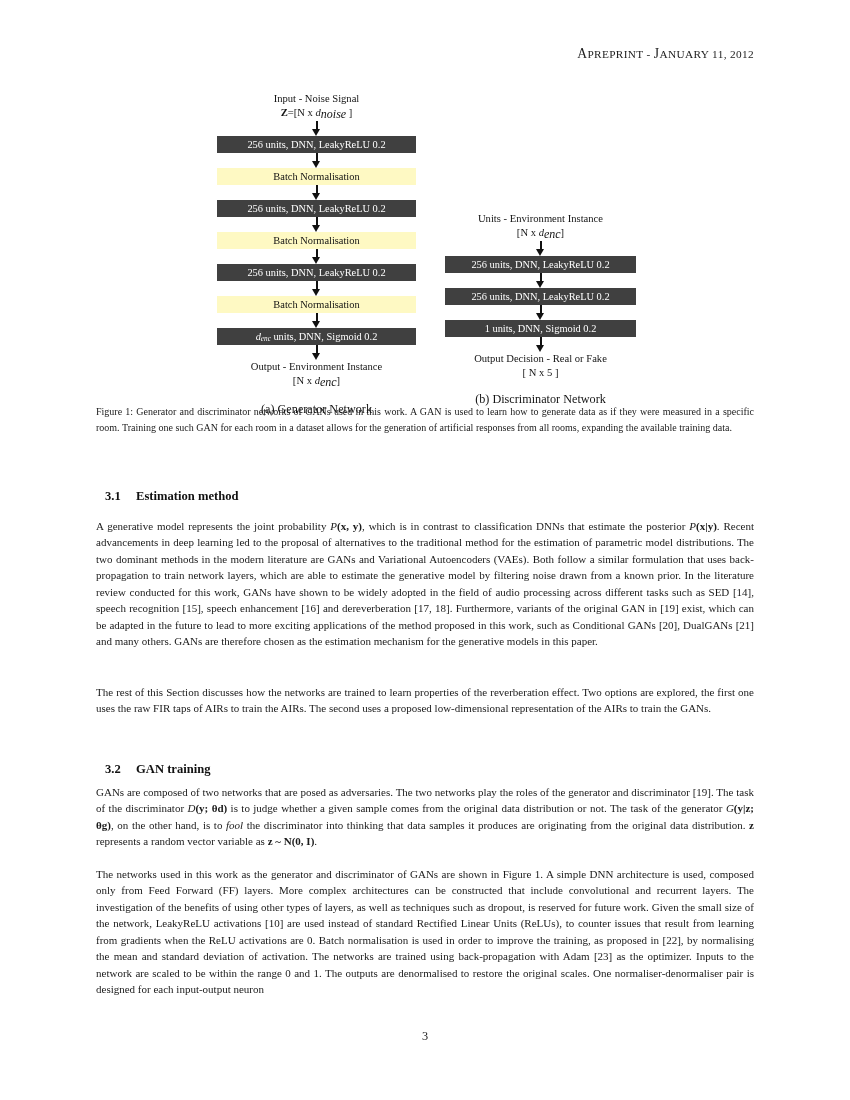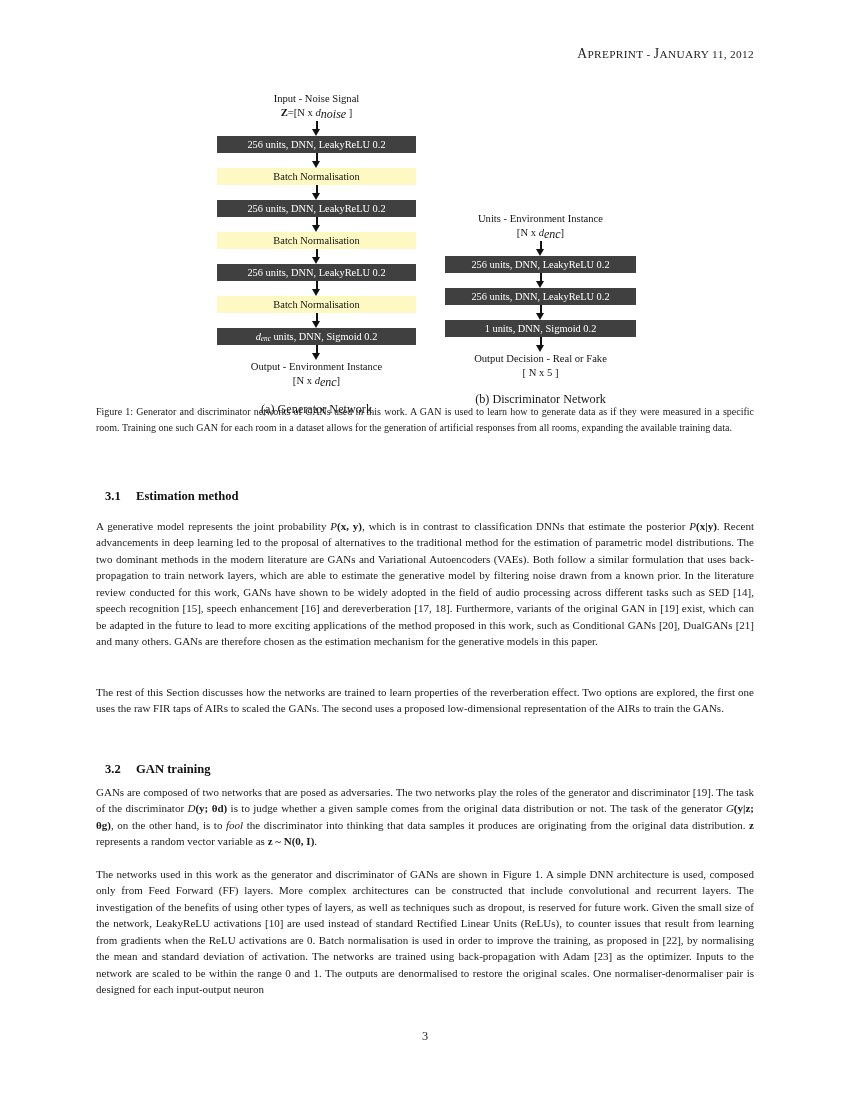--- a/index.html
+++ b/index.html
@@ -217,21 +217,21 @@
   </div>
 
   <div class="caption">Figure 1: Generator and discriminator networks of GANs used in this work. A GAN is used to learn how to generate data as if they were measured in a specific room. Training one such GAN for each room in a dataset allows for the generation of artificial responses from all rooms, expanding the available training data.</div>
 
   <div class="section-head" style="top:489px">
     <span class="num">3.1</span><span>Estimation method</span>
   </div>
 
   <p class="body" style="top:518px"><span>A generative model represents the joint probability </span><span class="mathvar">P</span><span class="mathbf">(x, y)</span><span>, which is in contrast to classification DNNs that estimate the posterior </span><span class="mathvar">P</span><span class="mathbf">(x|y)</span><span>. Recent advancements in deep learning led to the proposal of alternatives to the traditional method for the estimation of parametric model distributions. The two dominant methods in the modern literature are GANs and Variational Autoencoders (VAEs). Both follow a similar formulation that uses back-propagation to train network layers, which are able to estimate the generative model by filtering noise drawn from a known prior. In the literature review conducted for this work, GANs have shown to be widely adopted in the field of audio processing across different tasks such as SED [14], speech recognition [15], speech enhancement [16] and dereverberation [17, 18]. Furthermore, variants of the original GAN in [19] exist, which can be adapted in the future to lead to more exciting applications of the method proposed in this work, such as Conditional GANs [20], DualGANs [21] and many others. GANs are therefore chosen as the estimation mechanism for the generative models in this paper.</span></p>
 
-  <p class="body" style="top:684px">The rest of this Section discusses how the networks are trained to learn properties of the reverberation effect. Two options are explored, the first one uses the raw FIR taps of AIRs to scaled the GANs. The second uses a proposed low-dimensional representation of the AIRs to train the GANs.</p>
+  <p class="body" style="top:684px">The rest of this Section discusses how the networks are trained to learn properties of the reverberation effect. Two options are explored, the first one uses the raw FIR taps of AIRs to train the AIRs. The second uses a proposed low-dimensional representation of the AIRs to train the GANs.</p>
 
   <div class="section-head" style="top:762px">
     <span class="num">3.2</span><span>GAN training</span>
   </div>
 
   <p class="body" style="top:784px"><span>GANs are composed of two networks that are posed as adversaries. The two networks play the roles of the generator and discriminator [19]. The task of the discriminator </span><span class="mathvar">D</span><span class="mathbf">(y; θd)</span><span> is to judge whether a given sample comes from the original data distribution or not. The task of the generator </span><span class="mathvar">G</span><span class="mathbf">(y|z; θg)</span><span>, on the other hand, is to </span><i>fool</i><span> the discriminator into thinking that data samples it produces are originating from the original data distribution. </span><span class="mathbf">z</span><span> represents a random vector variable as </span><span class="mathbf">z ~ N(0, I)</span><span>.</span></p>
 
   <p class="body" style="top:866px">The networks used in this work as the generator and discriminator of GANs are shown in Figure 1. A simple DNN architecture is used, composed only from Feed Forward (FF) layers. More complex architectures can be constructed that include convolutional and recurrent layers. The investigation of the benefits of using other types of layers, as well as techniques such as dropout, is reserved for future work. Given the small size of the network, LeakyReLU activations [10] are used instead of standard Rectified Linear Units (ReLUs), to counter issues that result from learning from gradients when the ReLU activations are 0. Batch normalisation is used in order to improve the training, as proposed in [22], by normalising the mean and standard deviation of activation. The networks are trained using back-propagation with Adam [23] as the optimizer. Inputs to the network are scaled to be within the range 0 and 1. The outputs are denormalised to restore the original scales. One normaliser-denormaliser pair is designed for each input-output neuron</p>
 
   <div class="page-number">3</div>

